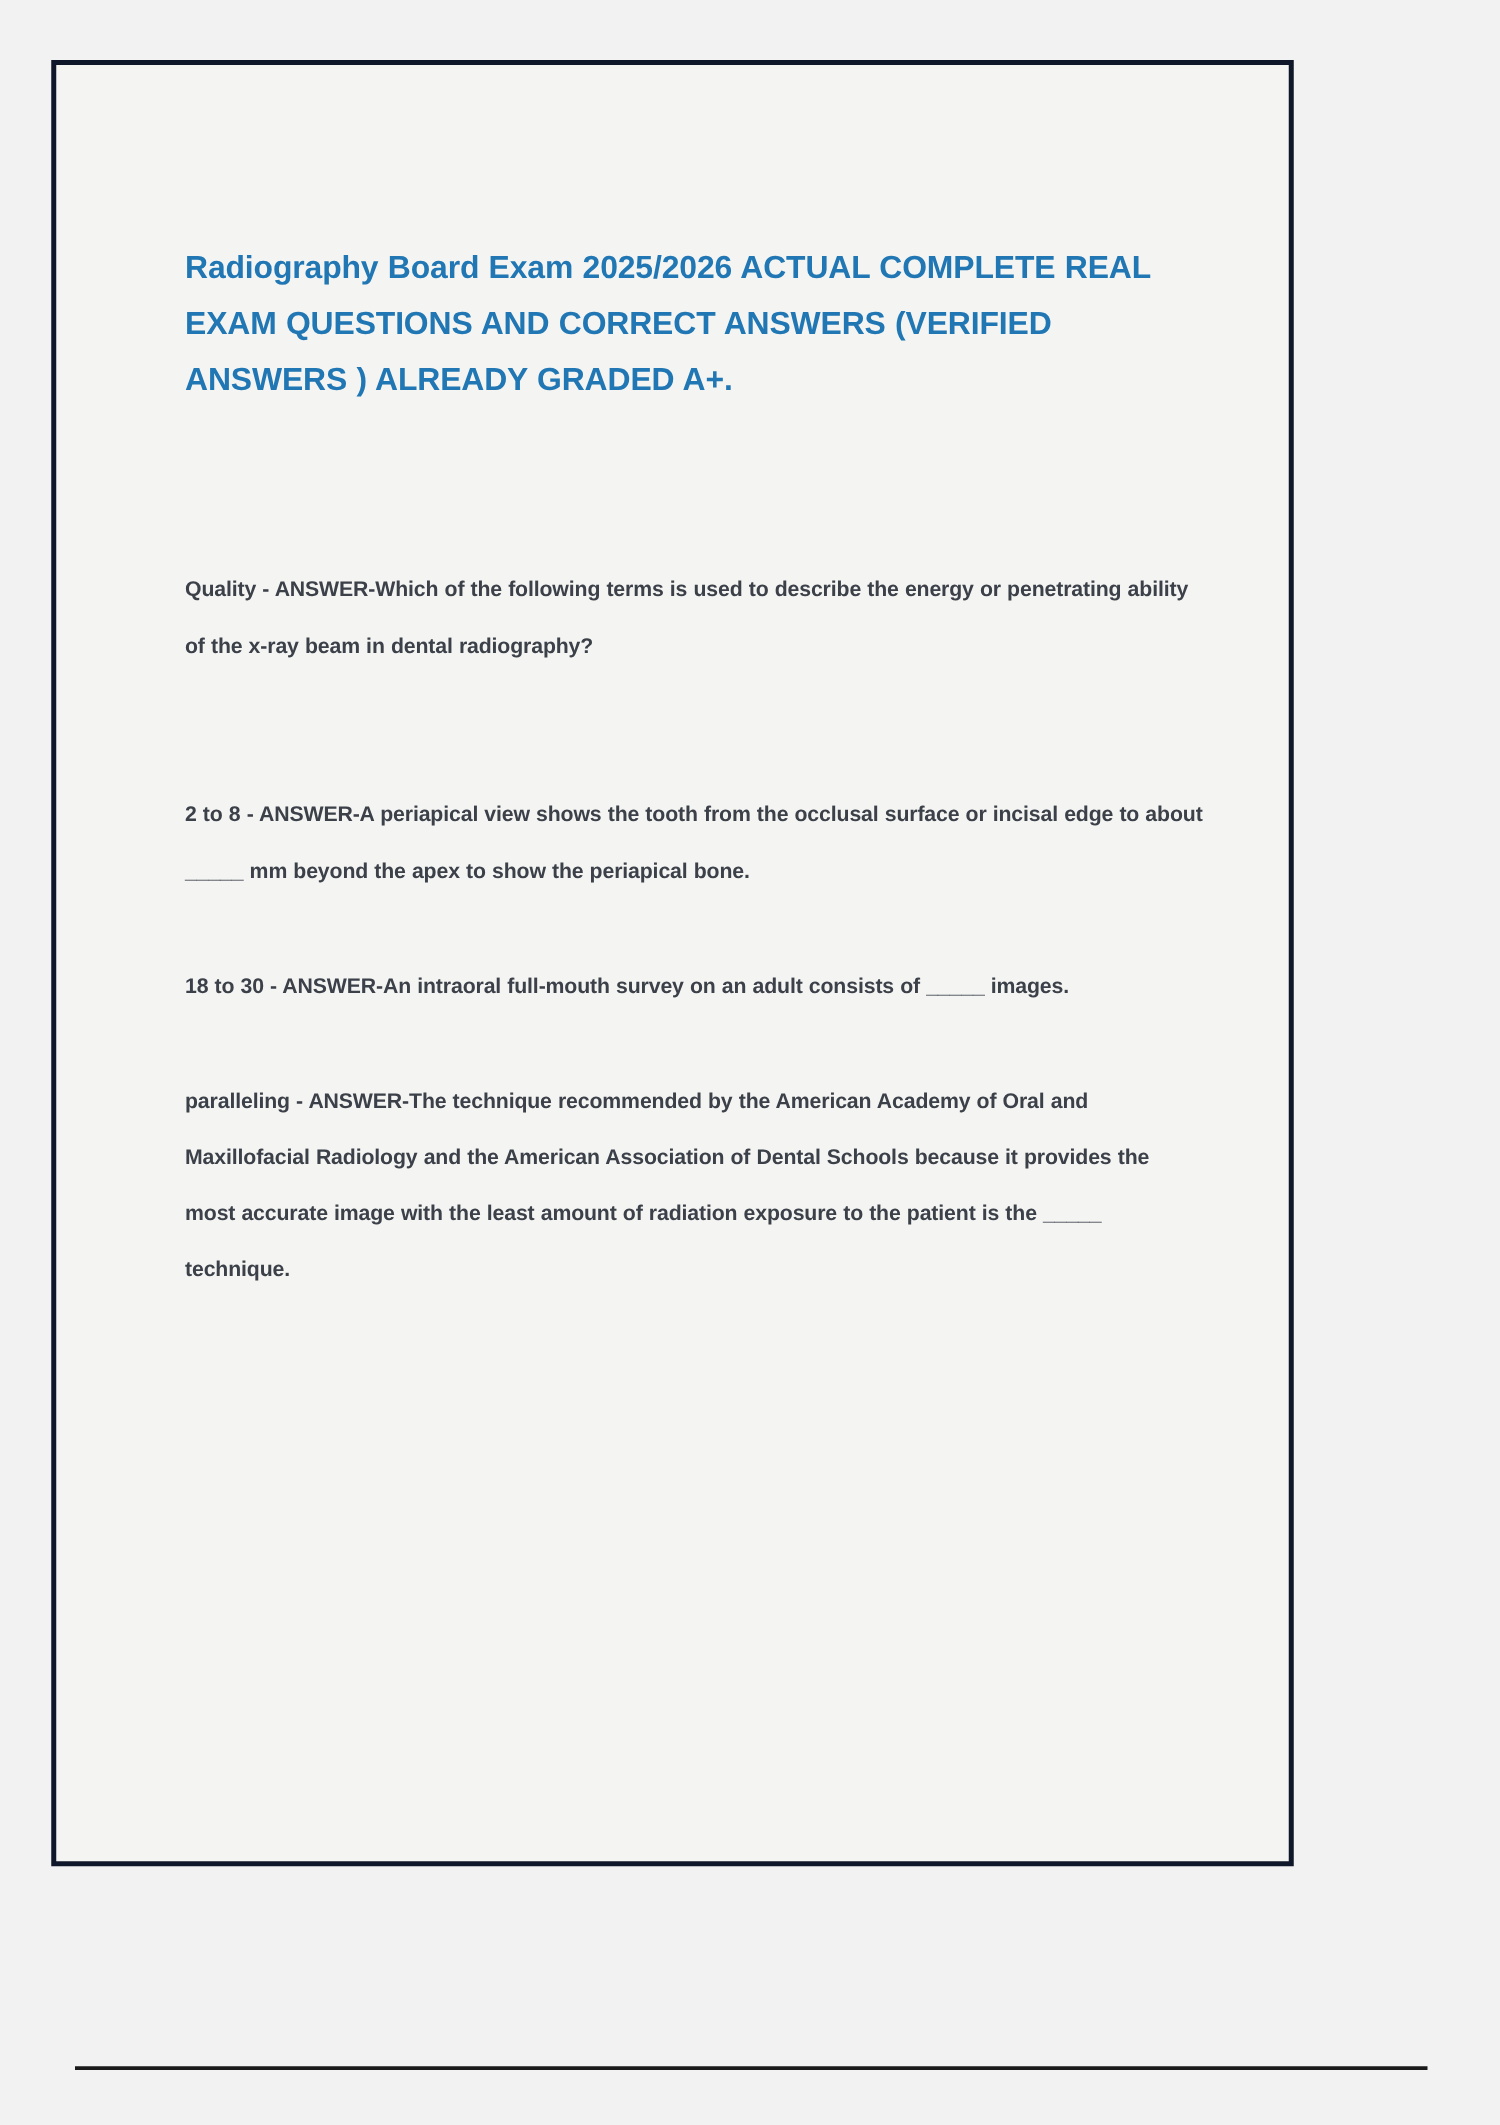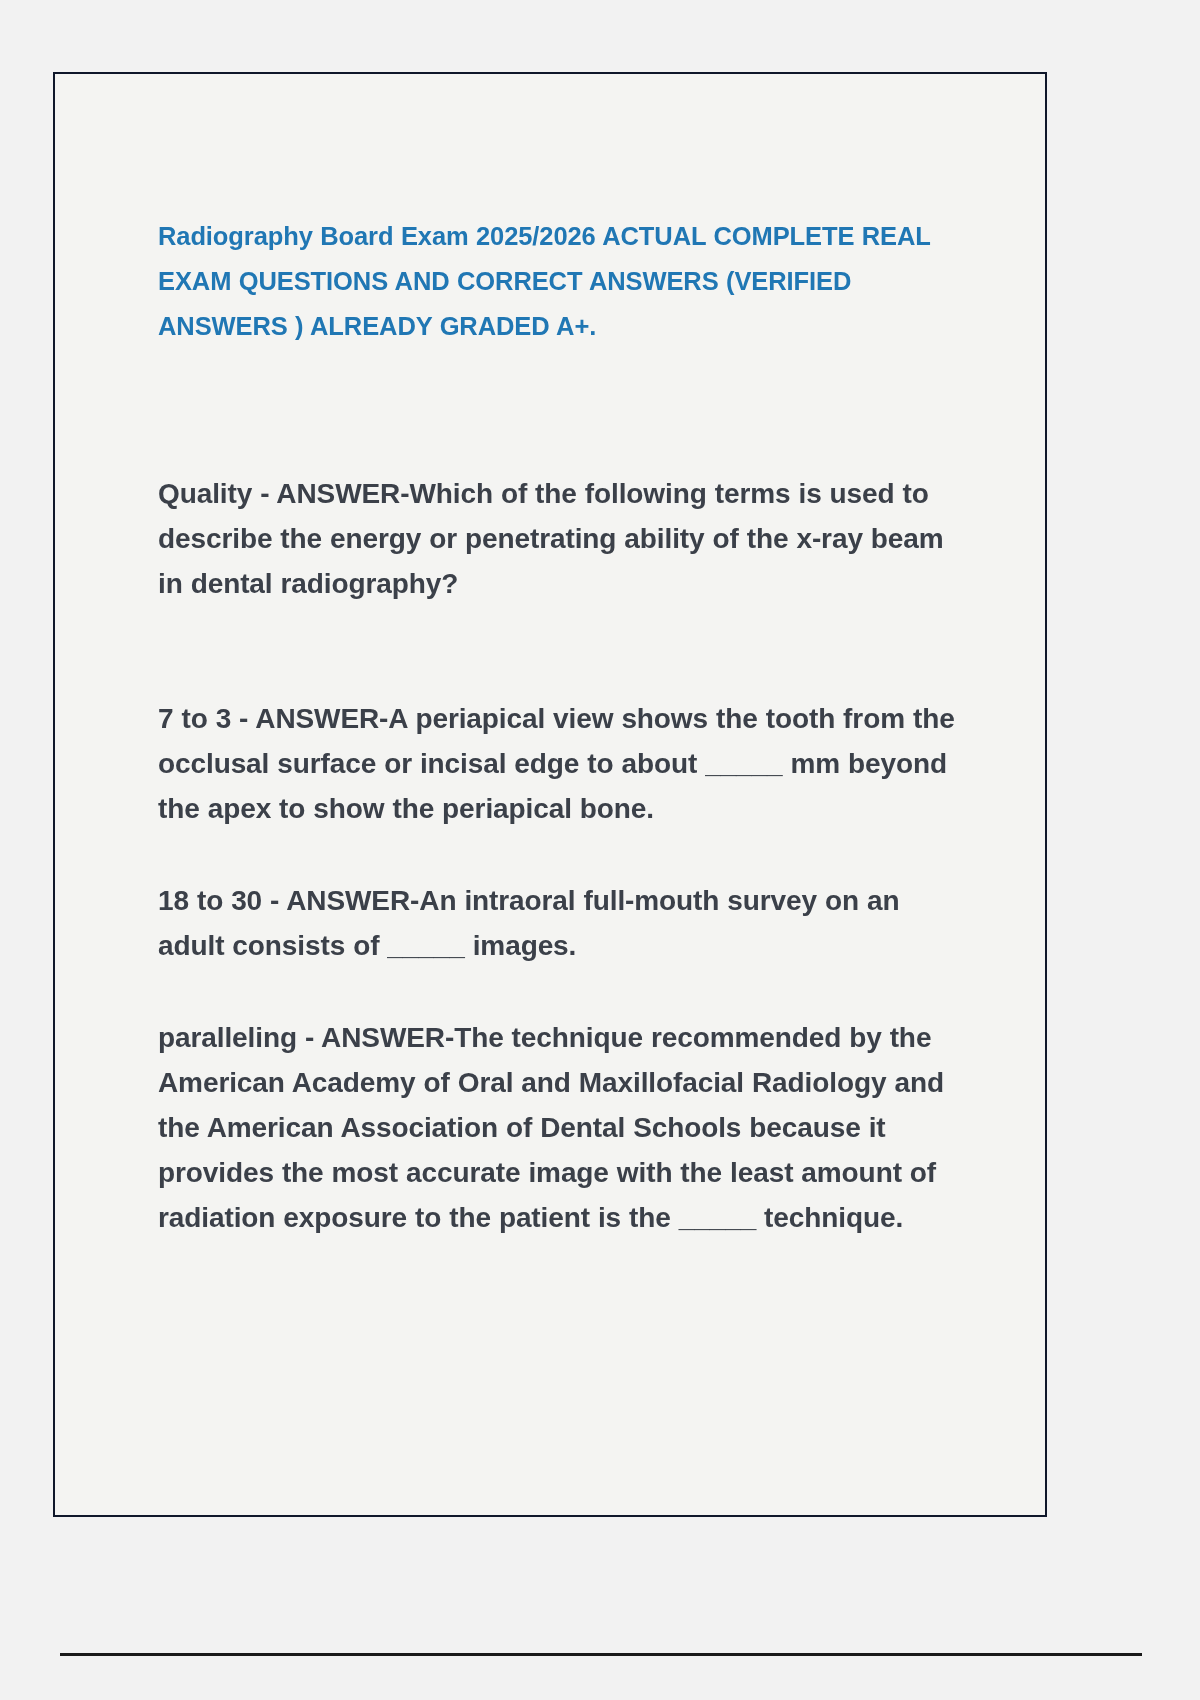--- a/index.html
+++ b/index.html
@@ -21,28 +21,27 @@
     position: absolute;
     left: 0;
     top: 0;
     width: 1200px;
     height: 1700px;
     background: #f2f2f2;
   }
 
   #page-sheet {
     position: absolute;
-    left: 53px;
+    left: 41px;
     top: 48px;
     width: 994px;
     height: 1445px;
     background: #f4f4f2;
-    border: 2px solid #0f172a;
+    border: 4px solid #0f172a;
     box-sizing: border-box;
-    margin-top: 24px;
   }
 
   #page-content {
     position: absolute;
     left: 103px;
     top: 140px;
     width: 818px;
   }
 
   
@@ -56,21 +55,21 @@
     margin: 0 0 0 0;
     max-width: 800px;
     word-spacing: 0.5px;
   }
 
   
   .qa-block {
     color: #3b4049;
     font-family: "Liberation Sans", sans-serif;
     font-weight: bold;
-    font-size: 28px;
+    font-size: 17px;
     line-height: 45px;
     letter-spacing: -0.1px;
     margin: 0;
     max-width: 815px;
     word-spacing: 0.3px;
   }
 
   .spacer-xl { height: 122px; }
   .spacer-lg { height: 90px; }
   .spacer-md { height: 47px; }
@@ -96,21 +95,21 @@
     <div id="page-content">
 
       <h1 class="doc-title">Radiography Board Exam 2025/2026 ACTUAL COMPLETE REAL EXAM QUESTIONS AND CORRECT ANSWERS (VERIFIED ANSWERS ) ALREADY GRADED A+.</h1>
 
       <div class="spacer-xl"></div>
 
       <p class="qa-block">Quality - ANSWER-Which of the following terms is used to describe the energy or penetrating ability of the x-ray beam in dental radiography?</p>
 
       <div class="spacer-lg"></div>
 
-      <p class="qa-block">7 to 3 - ANSWER-A periapical view shows the tooth from the occlusal surface or incisal edge to about _____ mm beyond the apex to show the periapical bone.</p>
+      <p class="qa-block">2 to 8 - ANSWER-A periapical view shows the tooth from the occlusal surface or incisal edge to about _____ mm beyond the apex to show the periapical bone.</p>
 
       <div class="spacer-md"></div>
 
       <p class="qa-block">18 to 30 - ANSWER-An intraoral full-mouth survey on an adult consists of _____ images.</p>
 
       <div class="spacer-sm"></div>
 
       <p class="qa-block">paralleling - ANSWER-The technique recommended by the American Academy of Oral and Maxillofacial Radiology and the American Association of Dental Schools because it provides the most accurate image with the least amount of radiation exposure to the patient is the _____ technique.</p>
 
     </div>

